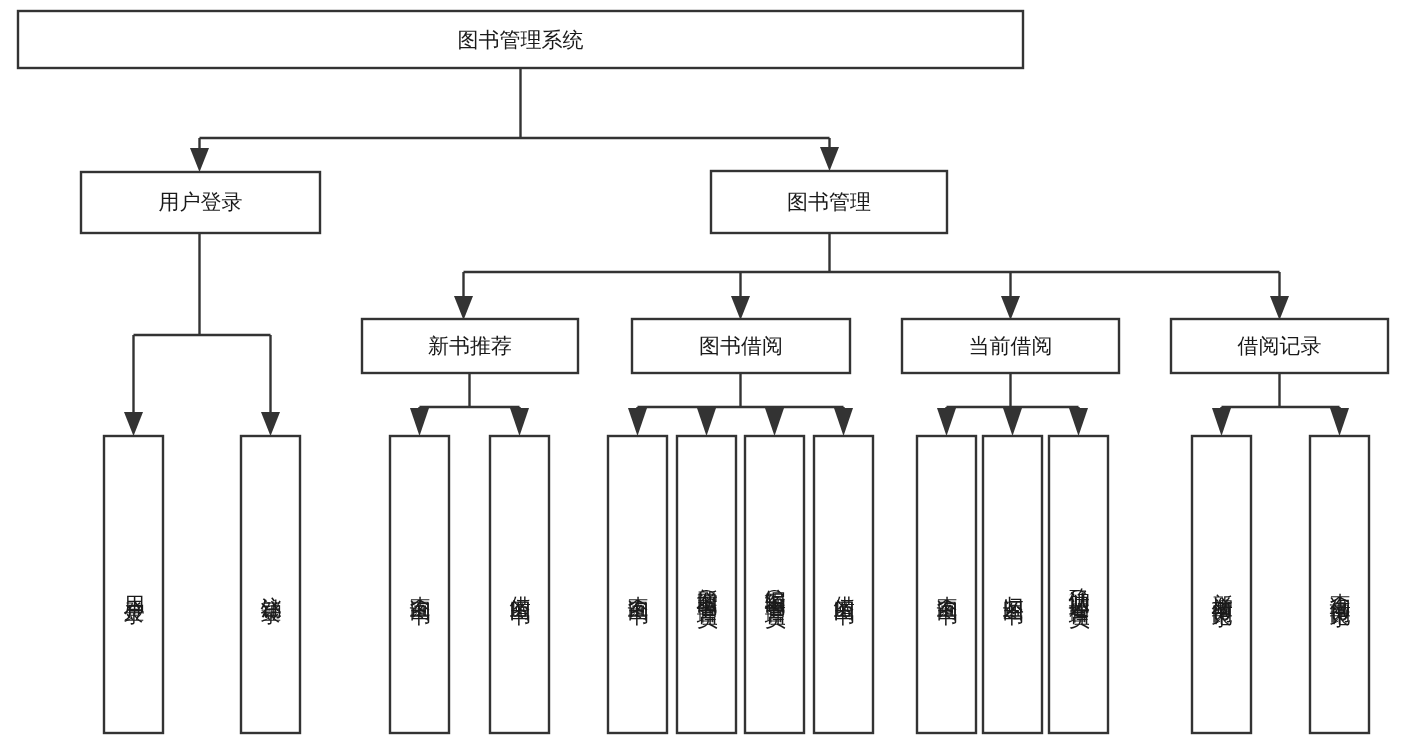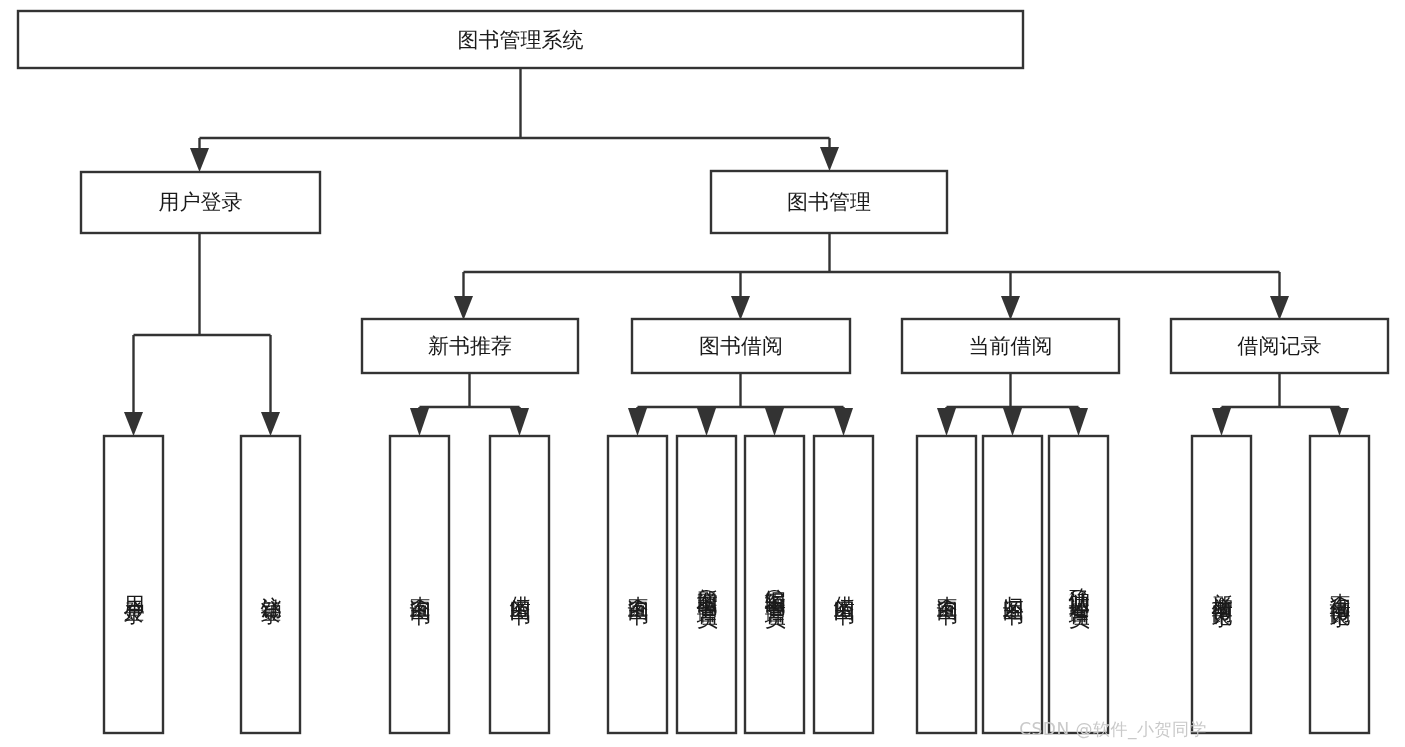--- a/index.html
+++ b/index.html
@@ -203,15 +203,14 @@
   <div class="leaf-label" style="left:745px; top:436px; width:59px; height:297px; display:flex; align-items:center; justify-content:center;">编辑图书（管理员）</div>
   <div class="leaf-label" style="left:814px; top:436px; width:59px; height:297px; display:flex; align-items:center; justify-content:center;">借阅图书</div>
 
   <div class="leaf-label" style="left:917px; top:436px; width:59px; height:297px; display:flex; align-items:center; justify-content:center;">查询图书</div>
   <div class="leaf-label" style="left:983px; top:436px; width:59px; height:297px; display:flex; align-items:center; justify-content:center;">归还图书</div>
   <div class="leaf-label" style="left:1049px; top:436px; width:59px; height:297px; display:flex; align-items:center; justify-content:center;">确认归还（管理员）</div>
 
   <div class="leaf-label" style="left:1192px; top:436px; width:59px; height:297px; display:flex; align-items:center; justify-content:center;">新增借阅记录</div>
   <div class="leaf-label" style="left:1310px; top:436px; width:59px; height:297px; display:flex; align-items:center; justify-content:center;">查询借阅记录</div>
 
-  <div id="watermark">CSDN @软件_小贺同学</div>
 
 </div>
 
 </body></html>

